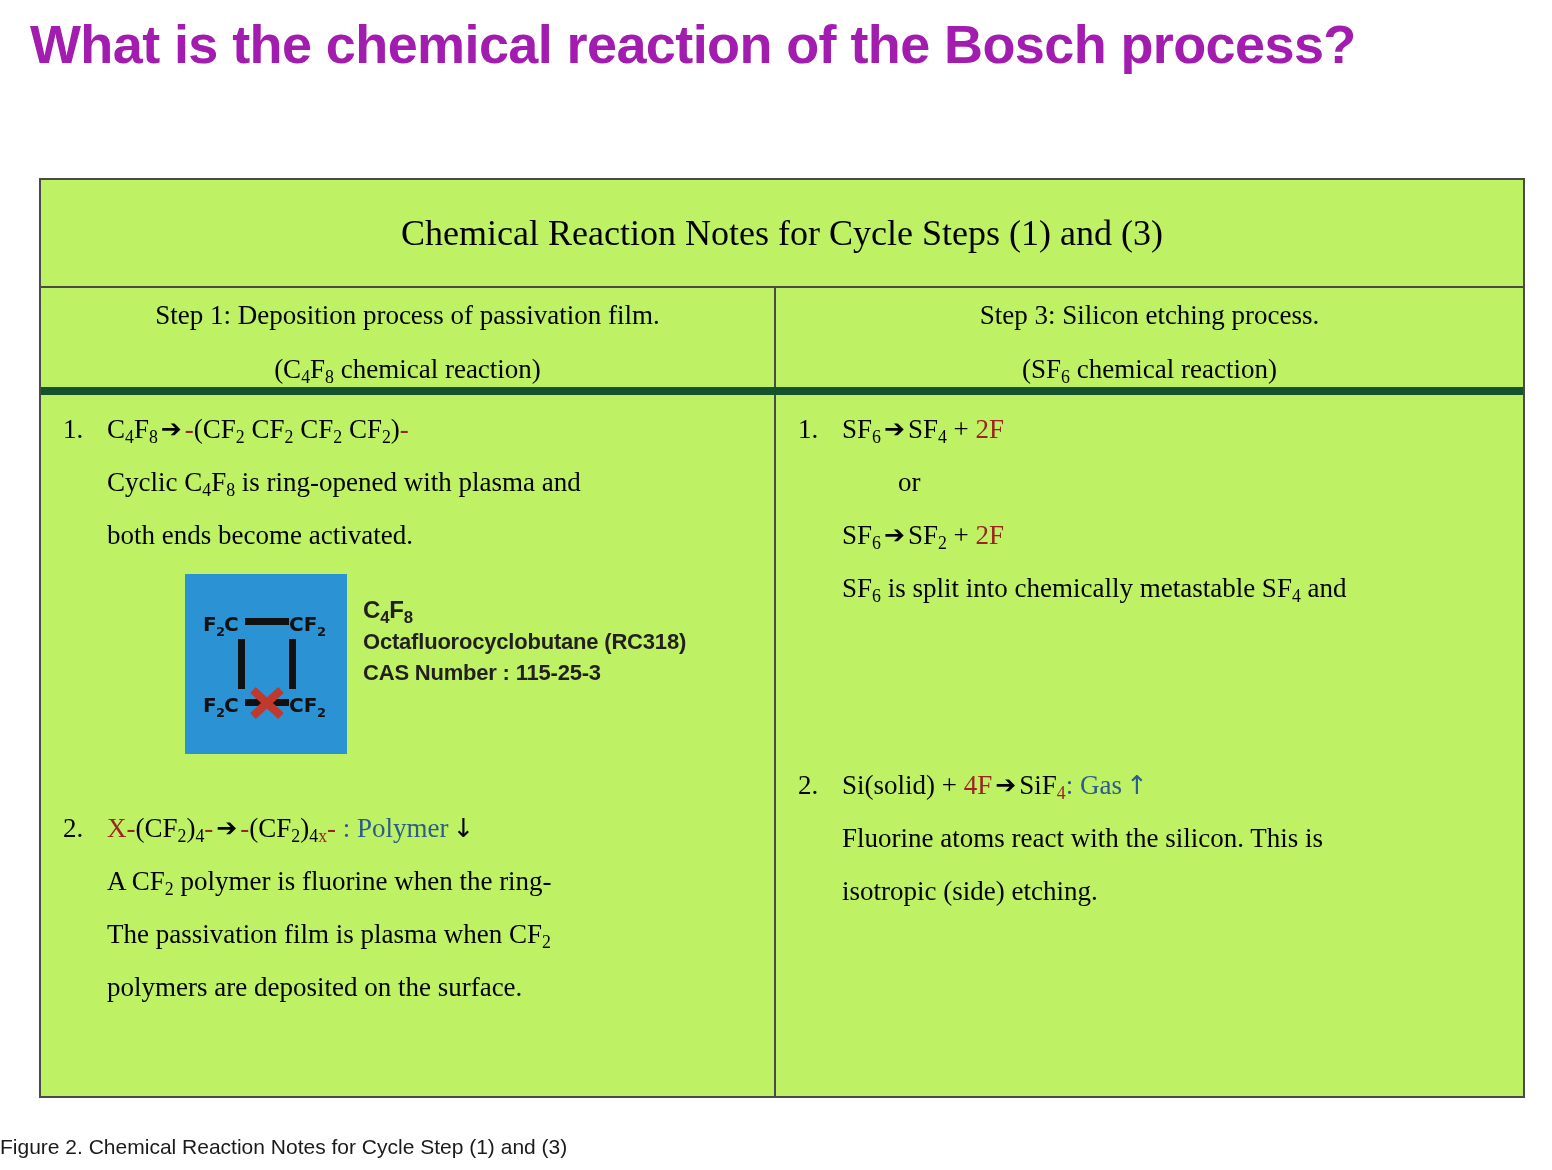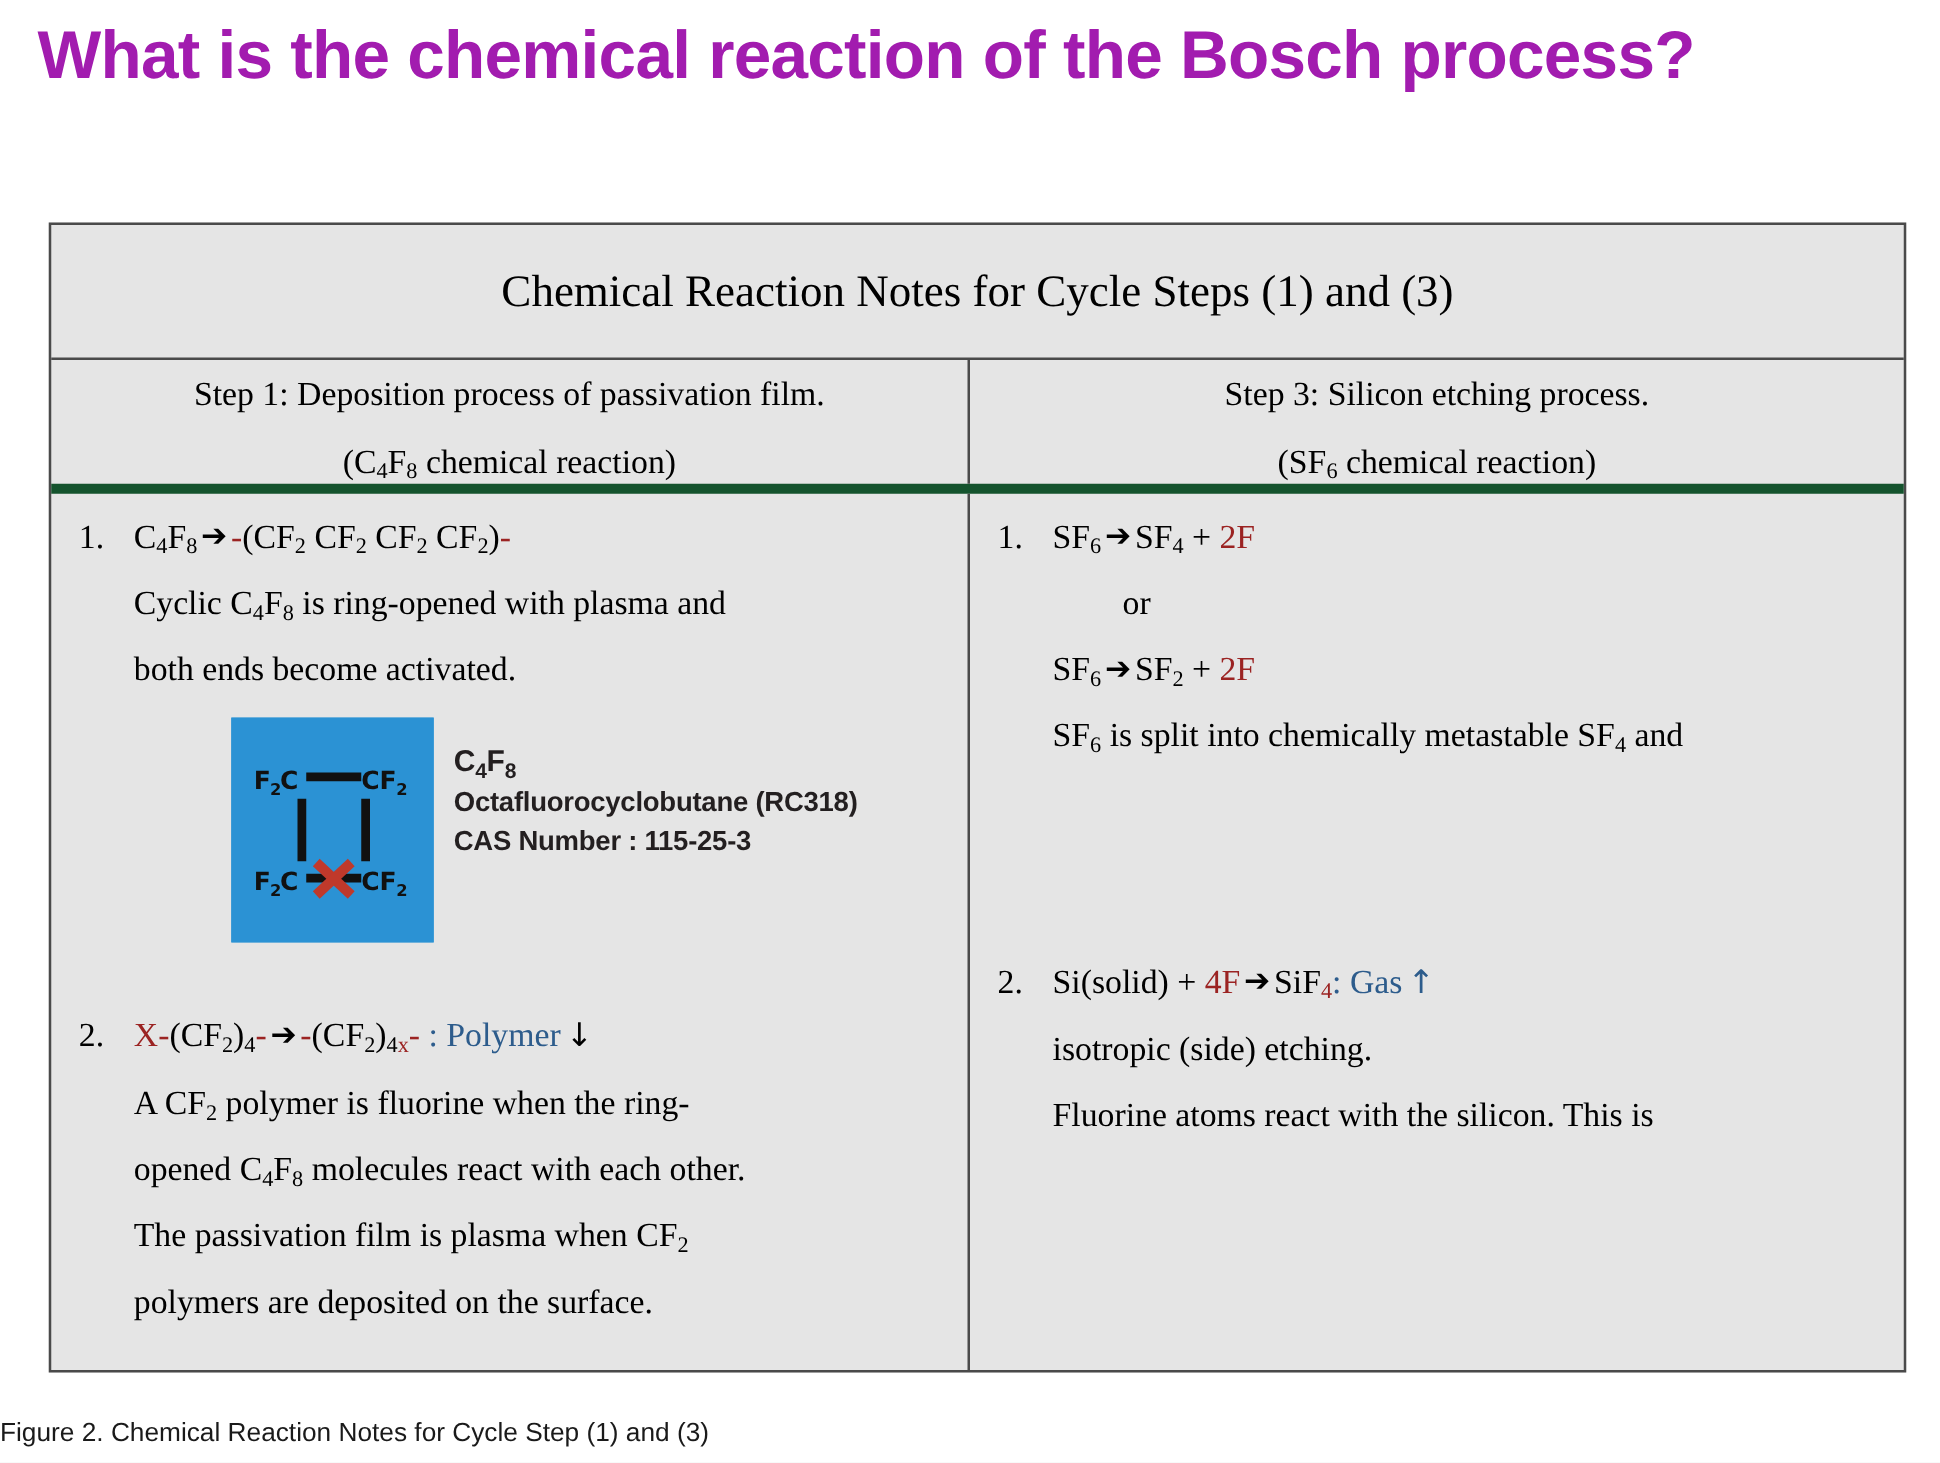--- a/index.html
+++ b/index.html
@@ -34,21 +34,21 @@
 
   
   #notes-table {
     position: absolute;
     left: 39px;
     top: 178px;
     width: 1486px;
     height: 920px;
     border: 2px solid #4a4a4a;
     box-sizing: border-box;
-    background: #e5e5e5;
+    background: #bef264;
   }
 
   .tbl-row {
     display: flex;
     box-sizing: border-box;
   }
   #row-title {
     height: 108px;
     border-bottom: 2px solid #4a4a4a;
     align-items: center;
@@ -259,21 +259,20 @@
         </div>
 
         <div class="item item-gap-left">
           <div class="item-num">2.</div>
           <div class="item-body">
 
             <div class="eq"><span class="red">X</span><span class="red">-</span><span>(</span><span>CF</span><sub>2</sub><span>)</span><sub>4</sub><span class="red">-</span><span class="arrow">➔</span><span class="red">-</span><span>(</span><span>CF</span><sub>2</sub><span>)</span><sub>4</sub><sub class="red">x</sub><span class="red">-</span>&nbsp;<span class="blue">:</span>&nbsp;<span class="blue">Polymer</span><span class="updown">↓</span></div>
 
             <div><span>A CF</span><sub>2</sub><span> polymer is fluorine when the ring-</span></div>
 
-            <div><span>opened C</span><sub>4</sub><span>F</span><sub>8</sub><span> molecules react with each other.</span></div>
 
             <div><span>The passivation film is plasma when CF</span><sub>2</sub></div>
 
             <div>polymers are deposited on the surface.</div>
           </div>
         </div>
 
       </div>
     </div>
 
@@ -294,22 +293,22 @@
 
           </div>
         </div>
 
         <div class="item item-gap-right">
           <div class="item-num">2.</div>
           <div class="item-body">
 
             <div class="eq"><span>Si(solid)</span>&nbsp;<span>+</span>&nbsp;<span class="red">4F</span><span class="arrow">➔</span><span><span>SiF</span><sub class="red">4</sub></span><span class="blue">:</span>&nbsp;<span class="blue">Gas</span><span class="updown blue">↑</span></div>
 
+            <div>Fluorine atoms react with the silicon. This is</div>
             <div>isotropic (side) etching.</div>
-            <div>Fluorine atoms react with the silicon. This is</div>
           </div>
         </div>
 
       </div>
     </div>
 
   </div>
 </div>
 
 <div id="figure-caption">Figure 2. Chemical Reaction Notes for Cycle Step (1) and (3)</div>

